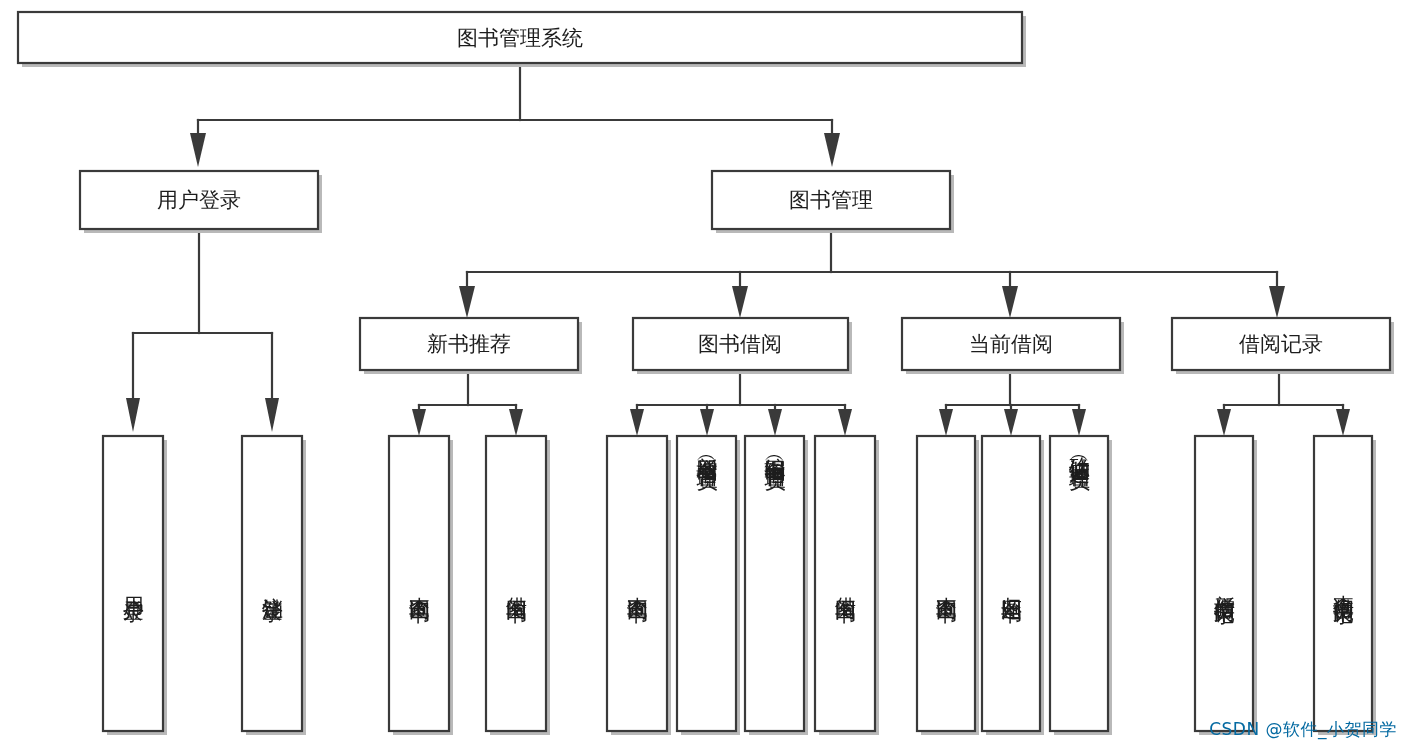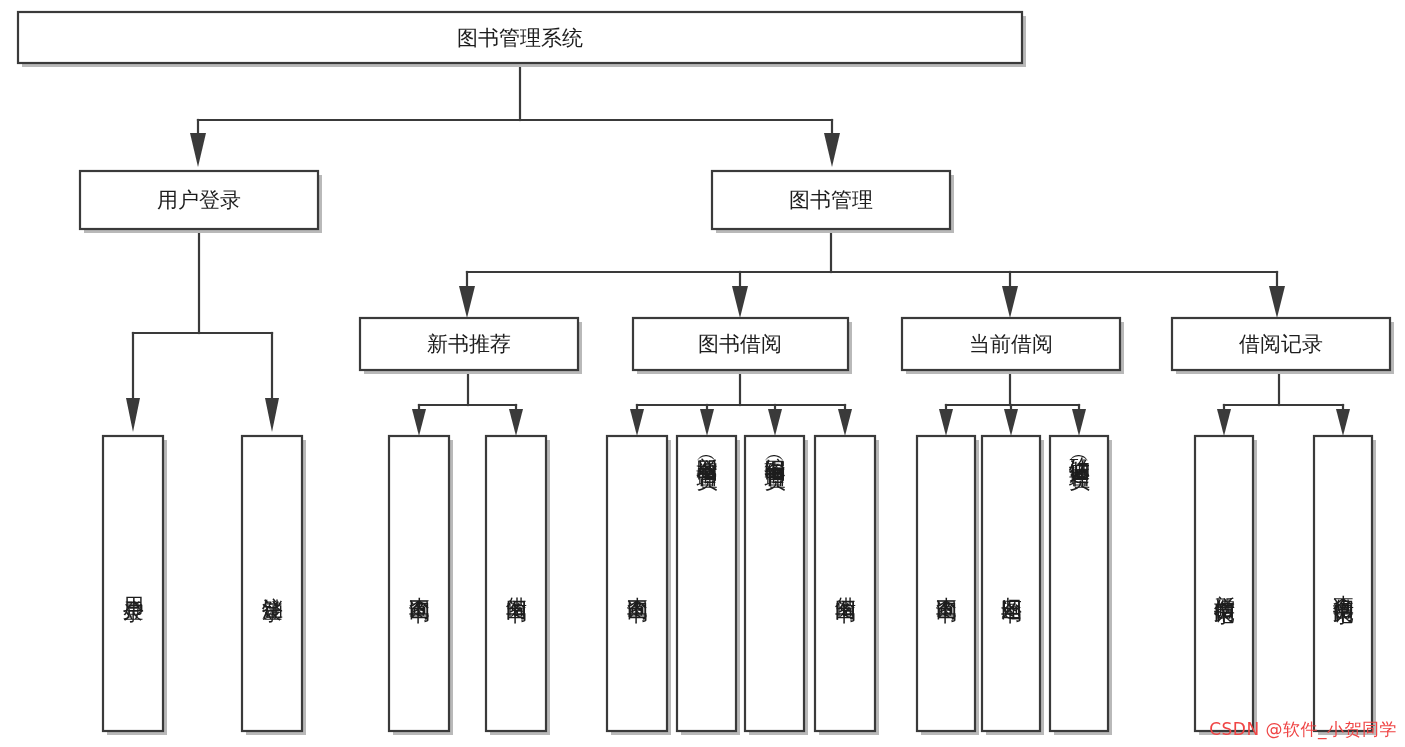--- a/index.html
+++ b/index.html
@@ -70,21 +70,21 @@
     letter-spacing: 2px;
     color: #1d1d1d;
     white-space: nowrap;
   }
   .watermark {
     position: absolute;
     right: 8px;
     bottom: 6px;
     font-family: "DejaVu Sans", "Liberation Sans", sans-serif;
     font-size: 17px;
-    color: #ef4444;
+    color: #0369a1;
     letter-spacing: 0.5px;
     white-space: nowrap;
   }
 </style>
 </head>
 <body>
 
 <div id="diagram-root">
 
   <svg class="diagram-canvas" viewBox="0 0 1405 747">

